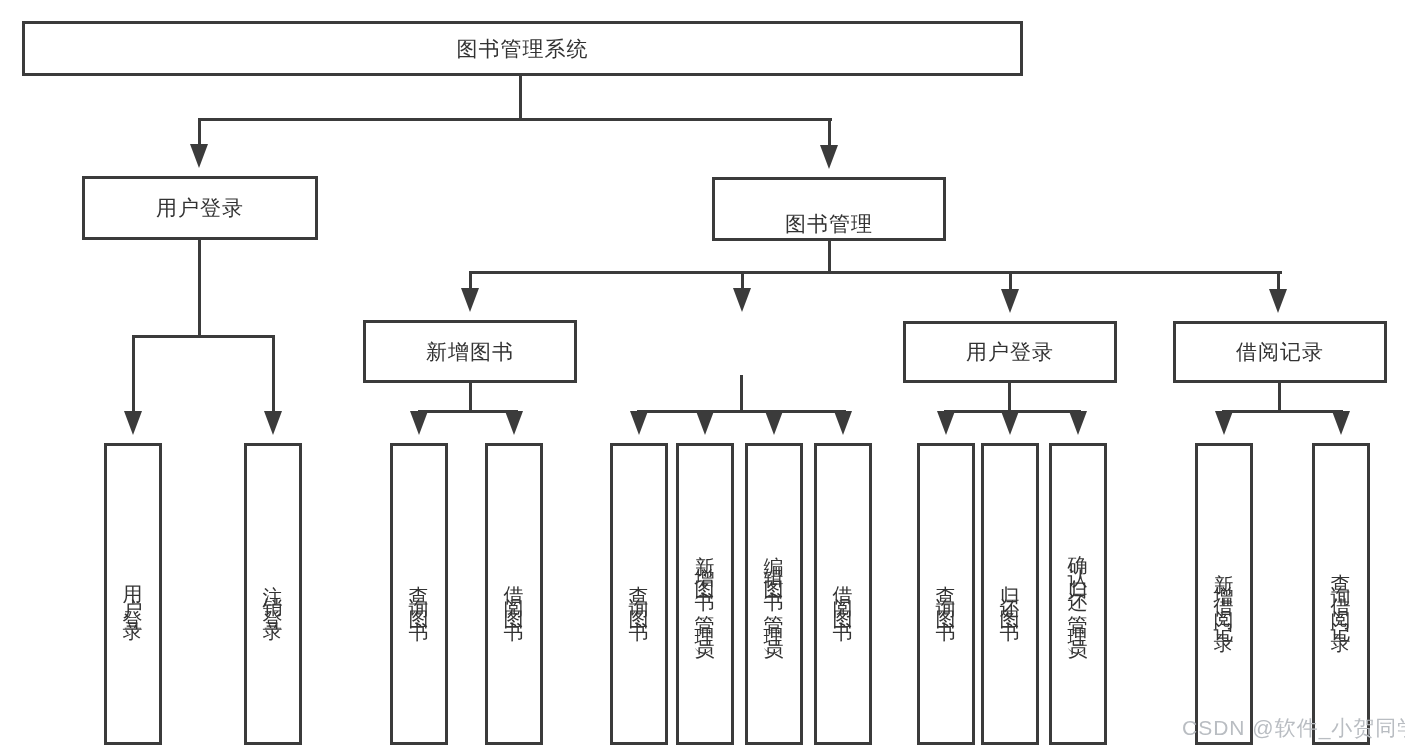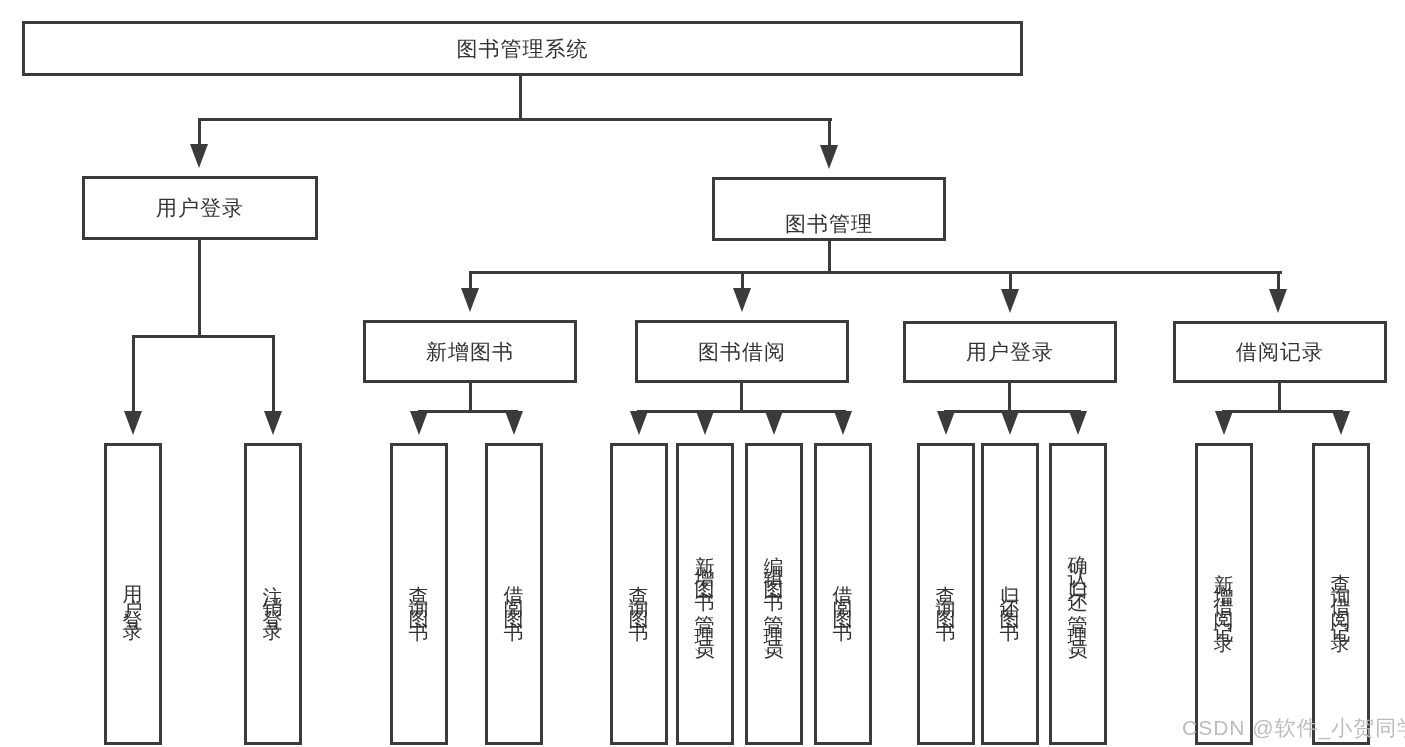--- a/index.html
+++ b/index.html
@@ -85,23 +85,20 @@
 
   <div class="box hbox" style="left:82px; top:168px; width:236px; height:64px;">
     <span>用户登录</span>
   </div>
   <div class="box hbox" style="left:712px; top:169px; width:234px; height:64px;align-items:flex-end;">
     <span>图书管理</span>
   </div>
 
   <div class="box hbox" style="left:363px; top:312px; width:214px; height:63px;">
     <span>新增图书</span>
-  </div>
-  <div class="box hbox" style="left:635px; top:312px; width:214px; height:63px;">
-    <span>图书借阅</span>
   </div>
   <div class="box hbox" style="left:903px; top:313px; width:214px; height:62px;">
     <span>用户登录</span>
   </div>
   <div class="box hbox" style="left:1173px; top:313px; width:214px; height:62px;text-align:right;">
     <span>借阅记录</span>
   </div>
 
   <div class="box leaf" style="left:104px;">
     <span class="vtext">用户登录</span>

